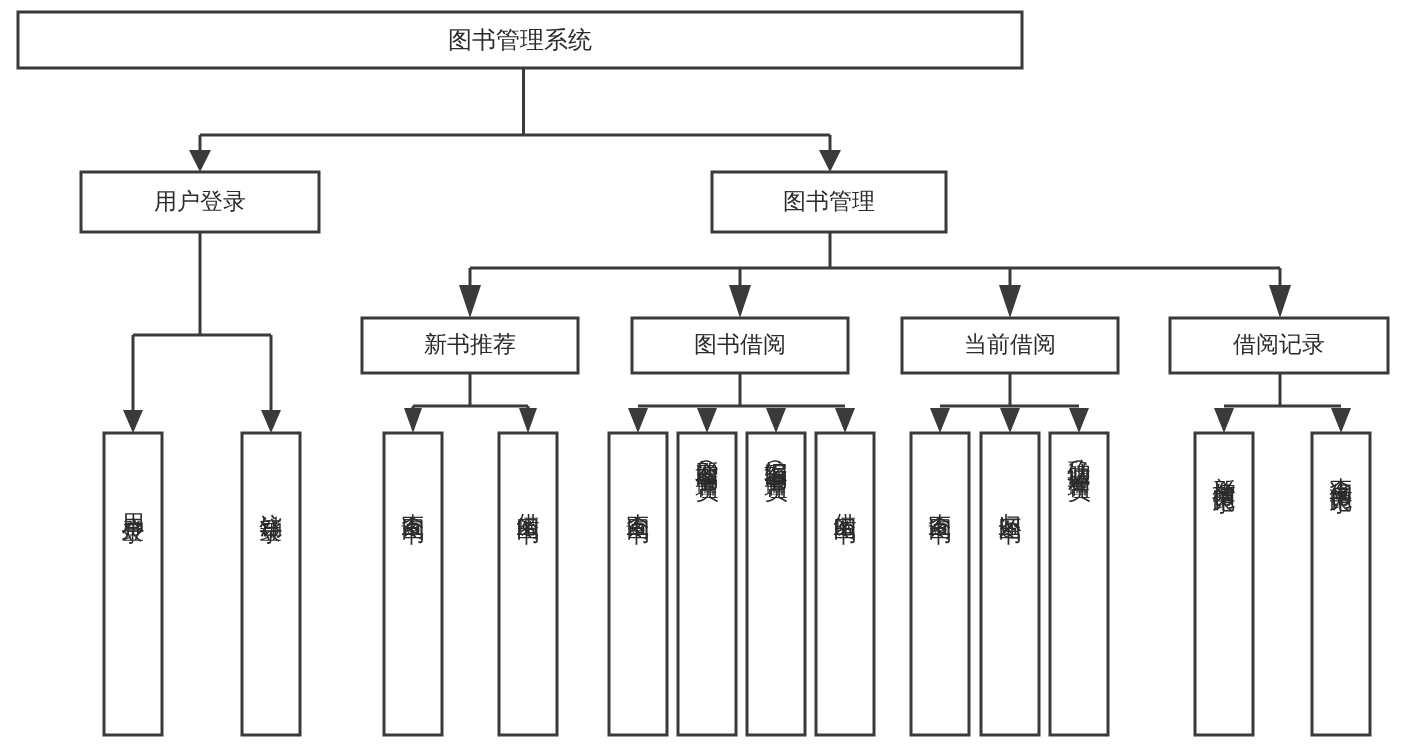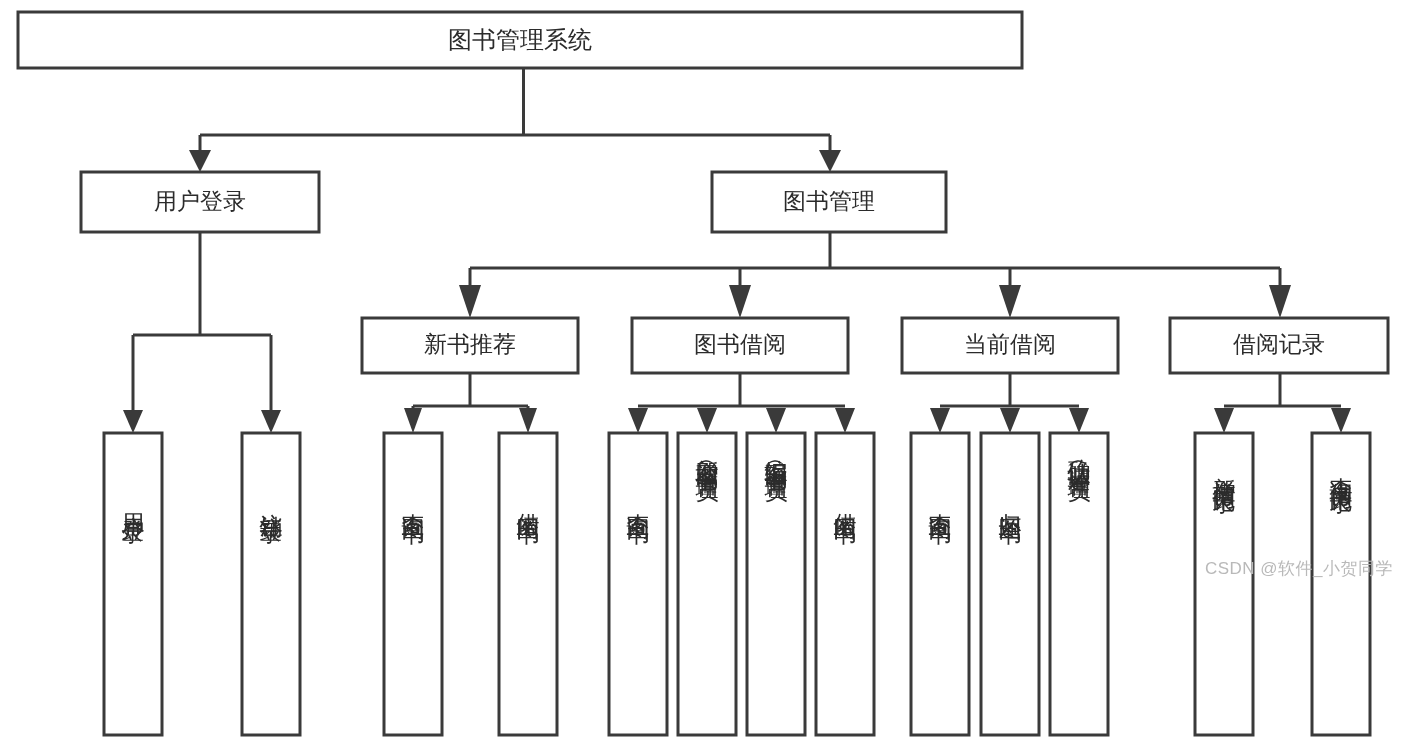--- a/index.html
+++ b/index.html
@@ -232,14 +232,13 @@
     <span class="leaf-label" style="margin-top:8px;">确认归还（管理员）</span>
   </div>
 
   <div class="leaf-label-wrap" style="left:1195px; top:433px; width:58px; height:302px;">
     <span class="leaf-label" style="margin-top:26px;">新增借阅记录</span>
   </div>
   <div class="leaf-label-wrap" style="left:1312px; top:433px; width:58px; height:302px;">
     <span class="leaf-label" style="margin-top:26px;">查询借阅记录</span>
   </div>
 
-  <div class="watermark">CSDN @软件_小贺同学</div>
 </div>
 
 </body></html>

